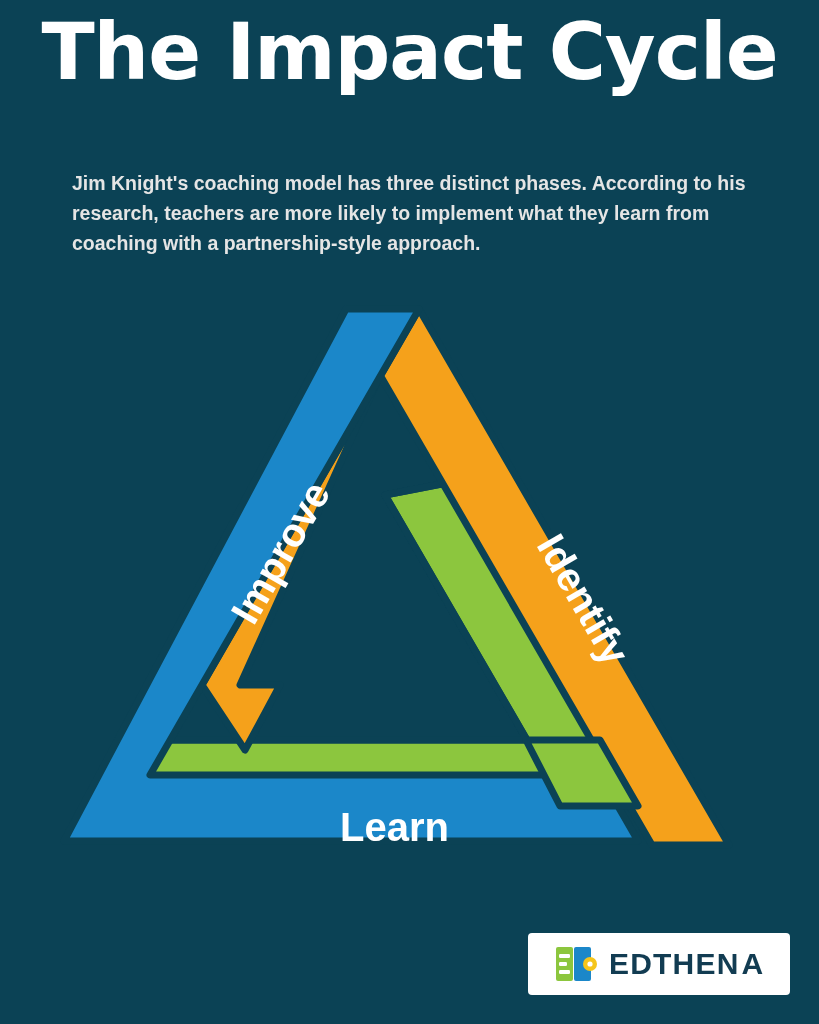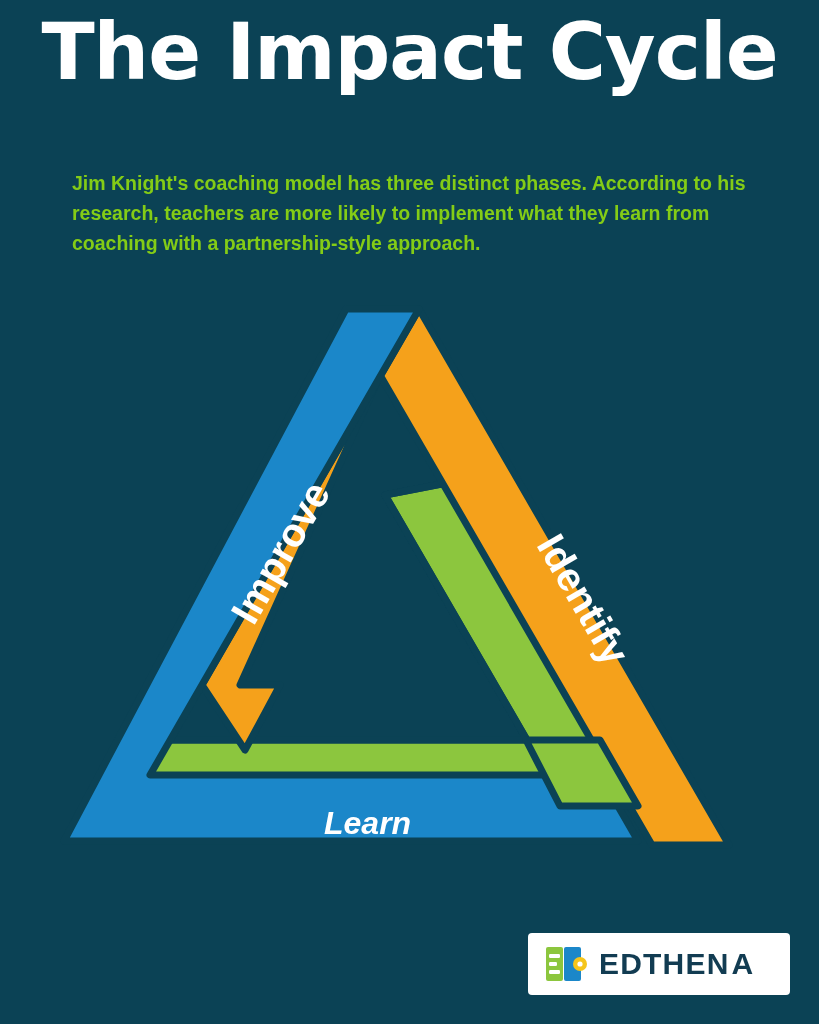--- a/index.html
+++ b/index.html
@@ -32,21 +32,21 @@
     font-weight: bold;
     letter-spacing: -1px;
     line-height: 1.05;
     font-family: "DejaVu Sans", sans-serif;
   }
   #subtitle {
     position: absolute;
     left: 72px;
     top: 168px;
     width: 680px;
-    color: #84cc16;
+    color: #e5e5e5;
     font-size: 19.5px;
     font-weight: bold;
     line-height: 1.55;
     font-family: "Liberation Sans", sans-serif;
   }
   #triangle-wrap {
     position: absolute;
     left: 40px;
     top: 285px;
     width: 740px;
@@ -72,36 +72,35 @@
     transform-origin: center center;
   }
   #label-identify {
     left: 472px;
     top: 292px;
     font-size: 40px;
     transform: rotate(60deg);
     transform-origin: center center;
   }
   #label-learn {
-    left: 284px;
+    left: 300px;
     top: 520px;
-    font-size: 32px;
-    font-style: italic;
+    font-size: 40px;
   }
   #logo {
     position: absolute;
     left: 528px;
     top: 933px;
     width: 262px;
     height: 62px;
     background: #ffffff;
     border-radius: 4px;
     display: flex;
     align-items: center;
-    padding-left: 16px;
+    padding-left: 26px;
     box-sizing: border-box;
   }
   #logo-mark {
     width: 46px;
     height: 42px;
     flex: 0 0 auto;
     margin-right: 9px;
   }
   #logo-text {
     color: #123c52;

